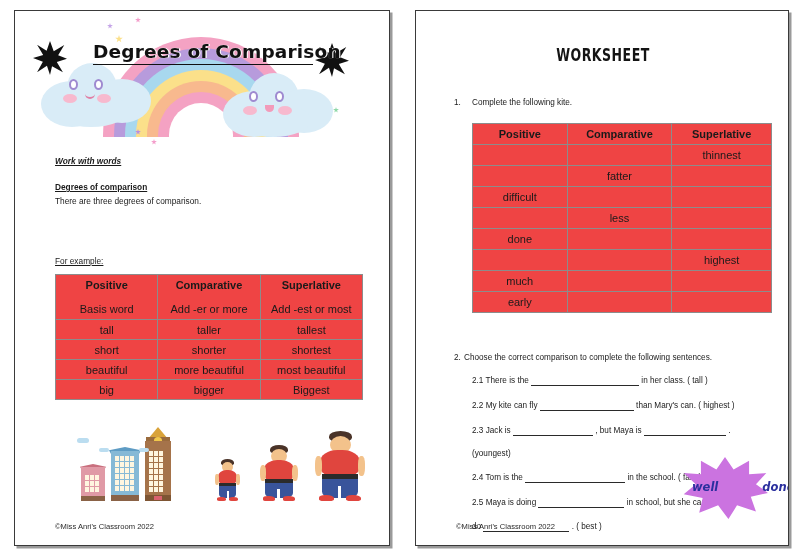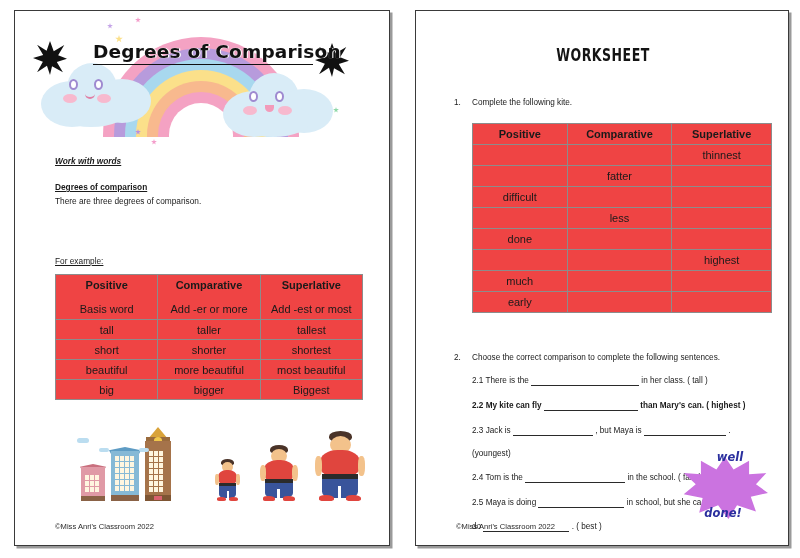--- a/index.html
+++ b/index.html
@@ -205,22 +205,22 @@
   .star-shape {
     position: absolute; inset: 0;
     background: #CB73E0;
     clip-path: polygon(
       50% 0%, 60% 20%, 78% 6%, 78% 28%, 98% 26%, 86% 44%,
       100% 58%, 80% 64%, 86% 88%, 64% 78%, 54% 100%, 42% 78%,
       20% 90%, 24% 66%, 2% 60%, 16% 44%, 2% 26%, 22% 28%, 22% 6%, 40% 20%);
   }
   .star-text {
     position: absolute; inset: 0;
-    display: flex; flex-direction: column;
-    align-items: center; justify-content: flex-end;
+    display: flex; 
+    align-items: center; justify-content: flex-start;
     color: #2A2F9E;
     font-family: "DejaVu Sans", sans-serif;
     font-weight: bold;
     font-size: 11.5px;
     line-height: 1.0;
     font-style: italic;
     gap: 44px;
   }
   .star-text span:first-child { margin-left: 10px; }
   .star-text span:last-child { margin-right: 4px; }
@@ -509,30 +509,30 @@
       </tr>
       <tr>
         <td class="col1">early</td>
         <td class="col2"></td>
         <td class="col3"></td>
       </tr>
     </tbody>
       </table>
 
     <div class="q-row" style="left:38px; top:342px;">2.</div>
-    <div class="q-row" style="left:56px; top:342px;">Choose the correct comparison to complete the following sentences.</div>
+    <div class="q-row" style="left:48px; top:342px;">Choose the correct comparison to complete the following sentences.</div>
 
     <div class="q-row" style="left:56px; top:365px; white-space:nowrap;">
       <span>2.1</span>
       <span>There is the</span>
       <span class="blank-line" style="width:108px;"></span>
       <span>in her class. ( tall )</span>
     </div>
 
-    <div class="q-row" style="left:56px; top:390px; white-space:nowrap;font-weight:bold;">
+    <div class="q-row" style="left:56px; top:390px; white-space:nowrap;">
       <span>2.2</span>
       <span>My kite can fly</span>
       <span class="blank-line" style="width:94px;"></span>
       <span>than Mary's can. ( highest )</span>
     </div>
 
     <div class="q-row" style="left:56px; top:415px; white-space:nowrap;">
       <span>2.3</span>
       <span>Jack is</span>
       <span class="blank-line" style="width:80px;"></span>

